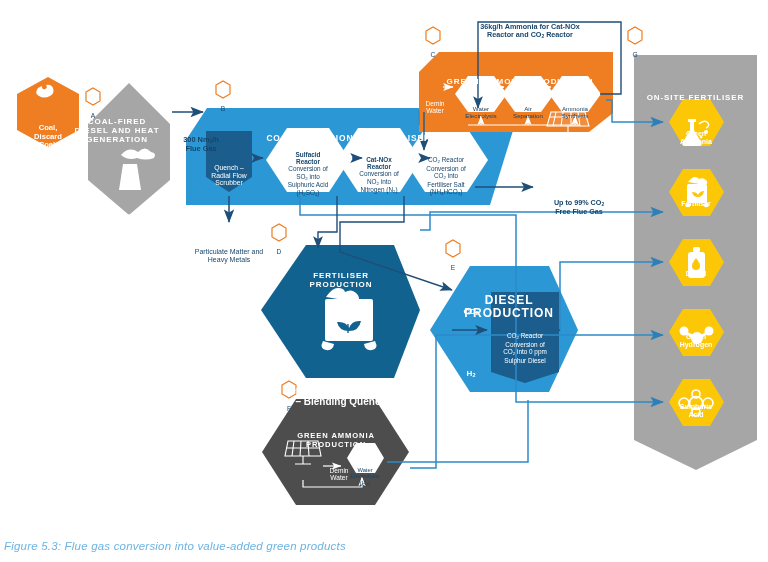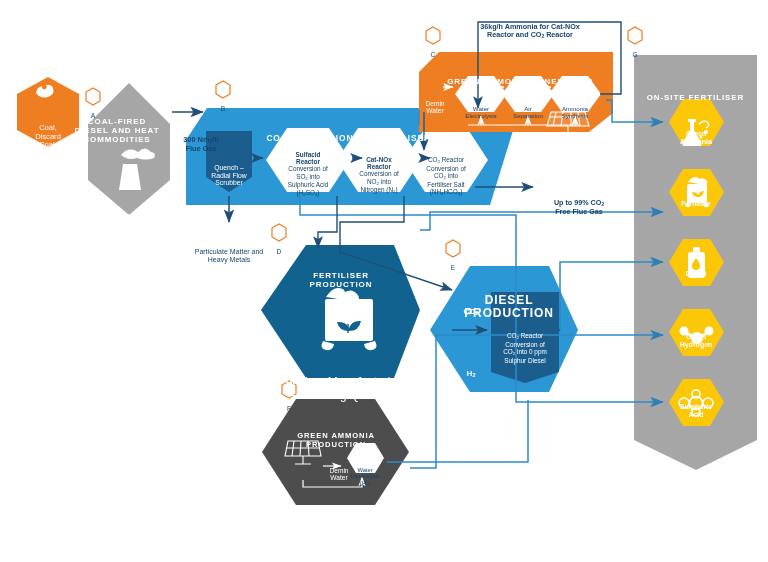--- a/index.html
+++ b/index.html
@@ -193,31 +193,31 @@
     <g fill="#ffffff">
       <path d="M38,88 q-4,5 1,8 q5,3 11,0 q5,-3 3,-8 q-2,-4 -7,-3 q2,3 -1,4 q-3,1 -3,-3 z"></path>
     </g>
 
     <g fill="#ffffff">
       <path d="M121,155 q8,-9 17,-3 q7,-7 13,0 q6,1 3,6 q-8,3 -17,0 q-9,3 -16,-3 z"></path>
       <path d="M123,164 l14,0 l4,26 l-22,0 z"></path>
     </g>
   </svg>
 
-  <div class="txt white" style="left:17px;top:104px;width:62px;font-size:7.6px;font-weight:normal;">
+  <div class="txt white" style="left:17px;top:104px;width:62px;font-size:7.6px;font-weight:bold;">
     <span>Coal,</span><br>
     <span>Discard</span><br>
     <span>Coal,</span><br>
     <span>Biomass</span>
   </div>
 
   <div class="txt white band-title" style="left:72px;top:98px;width:90px;font-size:8px;">
     <span>COAL-FIRED</span><br>
     <span>DIESEL AND HEAT</span><br>
-    <span>COMMODITIES</span>
+    <span>GENERATION</span>
   </div>
   <div class="txt white" style="left:84px;top:192px;width:90px;font-size:7.6px;text-align:center;">Coal-Fired Boiler</div>
 
   <div class="txt navy" style="left:159px;top:116px;width:84px;font-size:7.4px;font-weight:bold;">
     300 Nm<sub>3</sub>/h<br>Flue Gas
   </div>
 
   <div class="txt white band-title" style="left:216px;top:114px;width:300px;font-size:8.4px;">
     CO<sub>2</sub> CONVERSION TO FERTILISER SALTS
   </div>
@@ -241,21 +241,21 @@
   </div>
 
   <div class="txt navy" style="left:176px;top:228px;width:106px;font-size:7px;">
     <span>Particulate Matter and</span><br>
     <span>Heavy Metals</span>
   </div>
 
   <div class="txt navy" style="left:440px;top:3px;width:180px;font-size:7.2px;font-weight:bold;">
     36kg/h Ammonia for Cat-NOx<br>Reactor and CO<sub>2</sub> Reactor
   </div>
-  <div class="txt white band-title" style="left:430px;top:58px;width:180px;font-size:8px;">GREEN AMMONIA GENERATION</div>
+  <div class="txt white band-title" style="left:430px;top:58px;width:180px;font-size:8px;">GREEN AMMONIA PRODUCTION</div>
   <div class="txt white" style="left:418px;top:80px;width:34px;font-size:6.6px;">
     <span>Demin</span><br>
     <span>Water</span>
   </div>
   <div class="txt navy" style="left:455px;top:86px;width:52px;font-size:6.2px;">
     <span>Water</span><br>
     <span>Electrolysis</span>
   </div>
   <div class="txt navy" style="left:502px;top:86px;width:52px;font-size:6.2px;">
     <span>Air</span><br>
@@ -268,21 +268,21 @@
   <div class="txt white" style="left:590px;top:117px;width:20px;font-size:6.8px;">PV</div>
 
   <div class="txt navy" style="left:534px;top:179px;width:90px;font-size:7.2px;font-weight:bold;">
     Up to 99% CO<sub>2</sub><br>Free Flue Gas
   </div>
 
   <div class="txt white band-title" style="left:286px;top:252px;width:110px;font-size:8px;">
     <span>FERTILISER</span><br>
     <span>PRODUCTION</span>
   </div>
-  <div class="txt white" style="left:276px;top:356px;width:130px;font-size:12px;font-weight:normal;">
+  <div class="txt white" style="left:276px;top:365px;width:130px;font-size:10px;font-weight:bold;">
     <span>Fertiliser Manufacturing</span><br>
     <span>– Blending Quench</span>
   </div>
 
   <div class="txt white band-title" style="left:454px;top:274px;width:110px;font-size:12px;">DIESEL PRODUCTION</div>
   <div class="txt white" style="left:456px;top:288px;width:30px;font-size:8px;font-weight:bold;">CO<sub>2</sub></div>
   <div class="txt white" style="left:456px;top:350px;width:30px;font-size:8px;font-weight:bold;">H<sub>2</sub></div>
   <div class="txt white" style="left:491px;top:312px;width:68px;font-size:6.4px;">
     CO<sub>2</sub> Reactor<br>Conversion of<br>CO<sub>2</sub> into 0 ppm<br>Sulphur Diesel
   </div>
@@ -318,13 +318,14 @@
   <div class="txt white" style="left:666px;top:250px;width:60px;font-size:7px;font-weight:bold;">
     <span>Diesel</span>
   </div>
   <div class="txt white" style="left:666px;top:313px;width:60px;font-size:7px;font-weight:bold;">
     <span>Green</span><br><span>Hydrogen</span>
   </div>
   <div class="txt white" style="left:666px;top:383px;width:60px;font-size:7px;font-weight:bold;">
     <span>Sulphuric</span><br><span>Acid</span>
   </div>
 
+  <div class="cap">Figure 5.3: Flue gas conversion into value-added green products</div>
 </div>
 
 </body></html>

